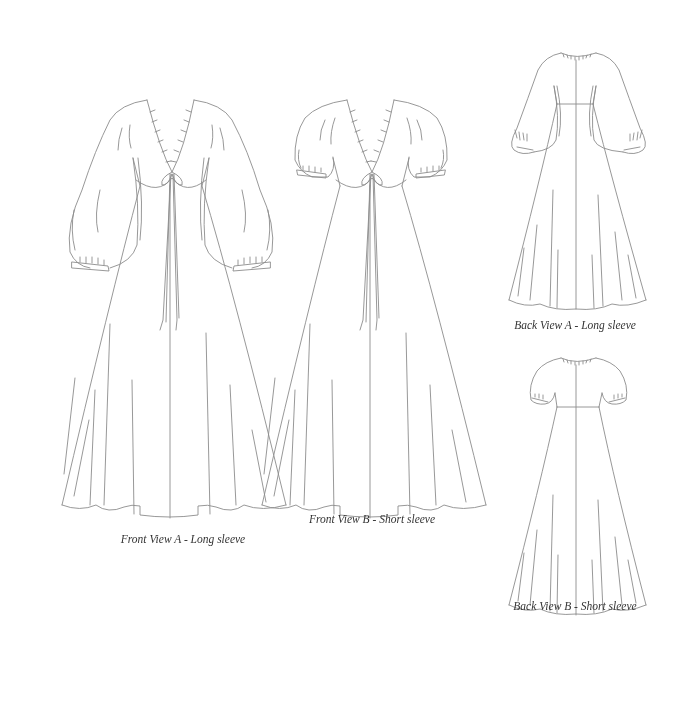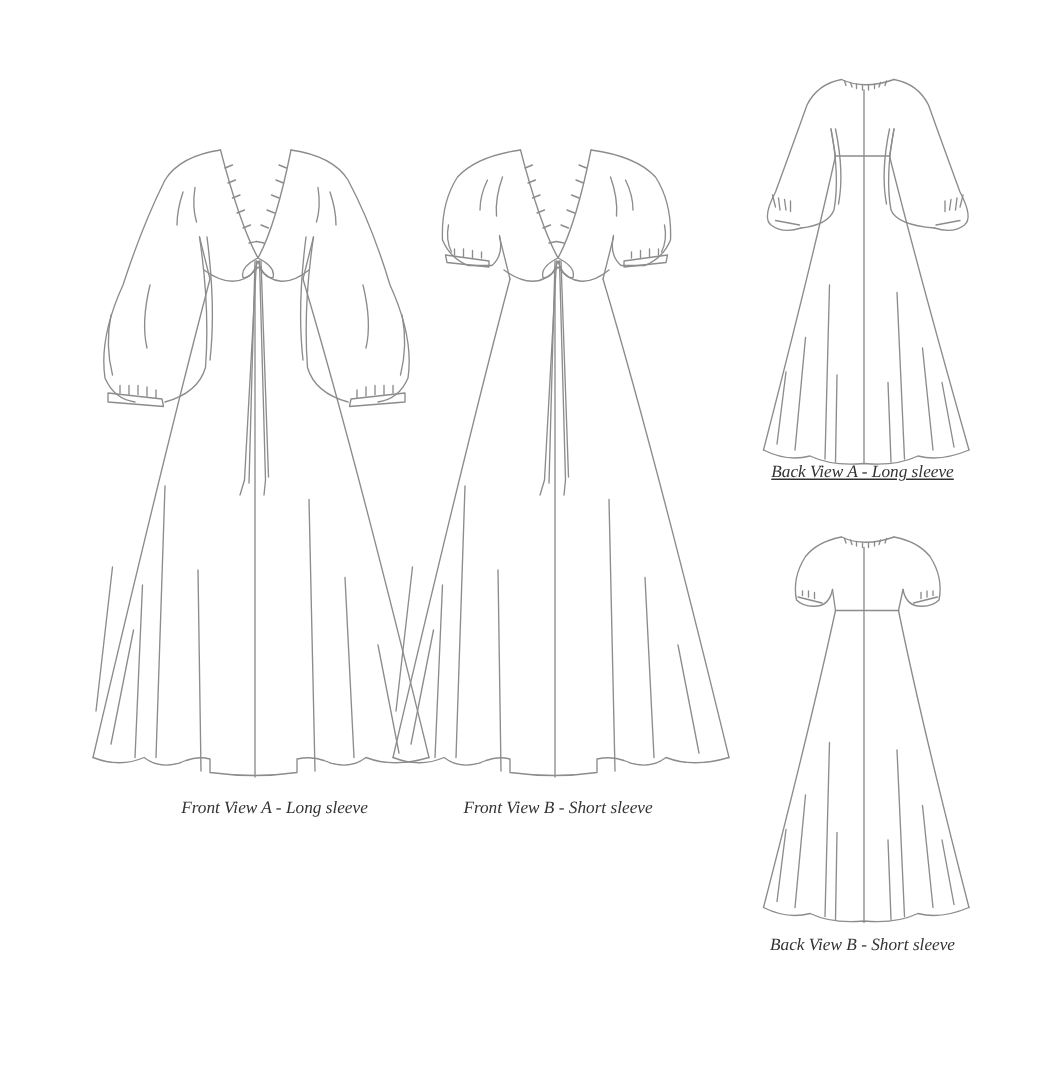--- a/index.html
+++ b/index.html
@@ -138,15 +138,15 @@
     <path d="M557 102 L599 102"></path>
     <path d="M576 60 L576 310"></path>
     <path d="M557 102 Q540 180 509 300"></path>
     <path d="M599 102 Q615 180 646 300"></path>
     <path d="M509 300 Q525 308 540 304 Q555 311 576 309 Q597 311 612 304 Q627 308 646 300"></path>
     <path d="M553 190 L550 306 M598 195 L603 306 M537 225 L530 300 M615 232 L622 300 M524 248 L518 296 M628 255 L636 298 M558 250 L557 308 M592 255 L594 308"></path>
   </g>
 </svg>
 
 <div class="label" style="left:183px; top:533px;">Front View A - Long sleeve</div>
-<div class="label" style="left:372px; top:533px;">Front View B - Short sleeve</div>
-<div class="label" style="left:575px; top:309px;text-decoration:underline;">Back View A - Long sleeve</div>
-<div class="label" style="left:575px; top:624px;">Back View B - Short sleeve</div>
+<div class="label" style="left:372px; top:513px;">Front View B - Short sleeve</div>
+<div class="label" style="left:575px; top:319px;">Back View A - Long sleeve</div>
+<div class="label" style="left:575px; top:600px;">Back View B - Short sleeve</div>
 
 </body></html>

